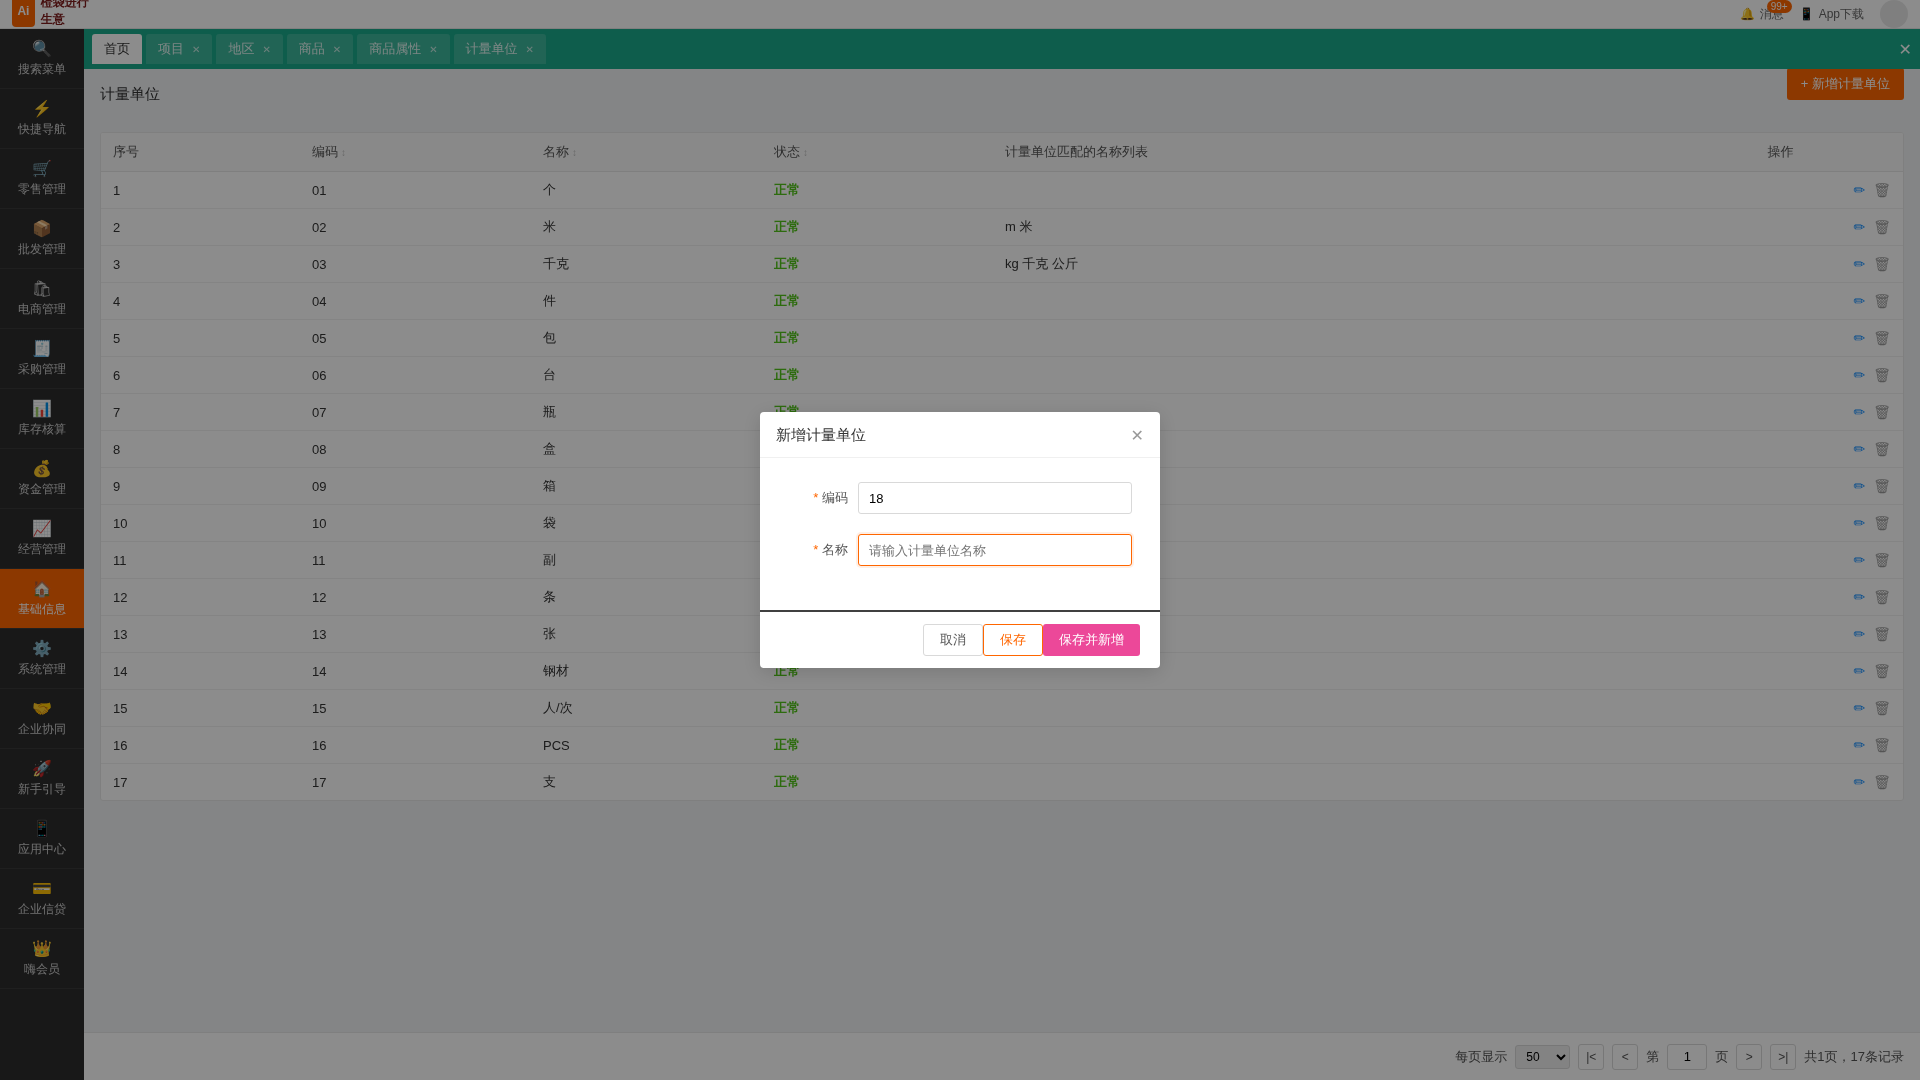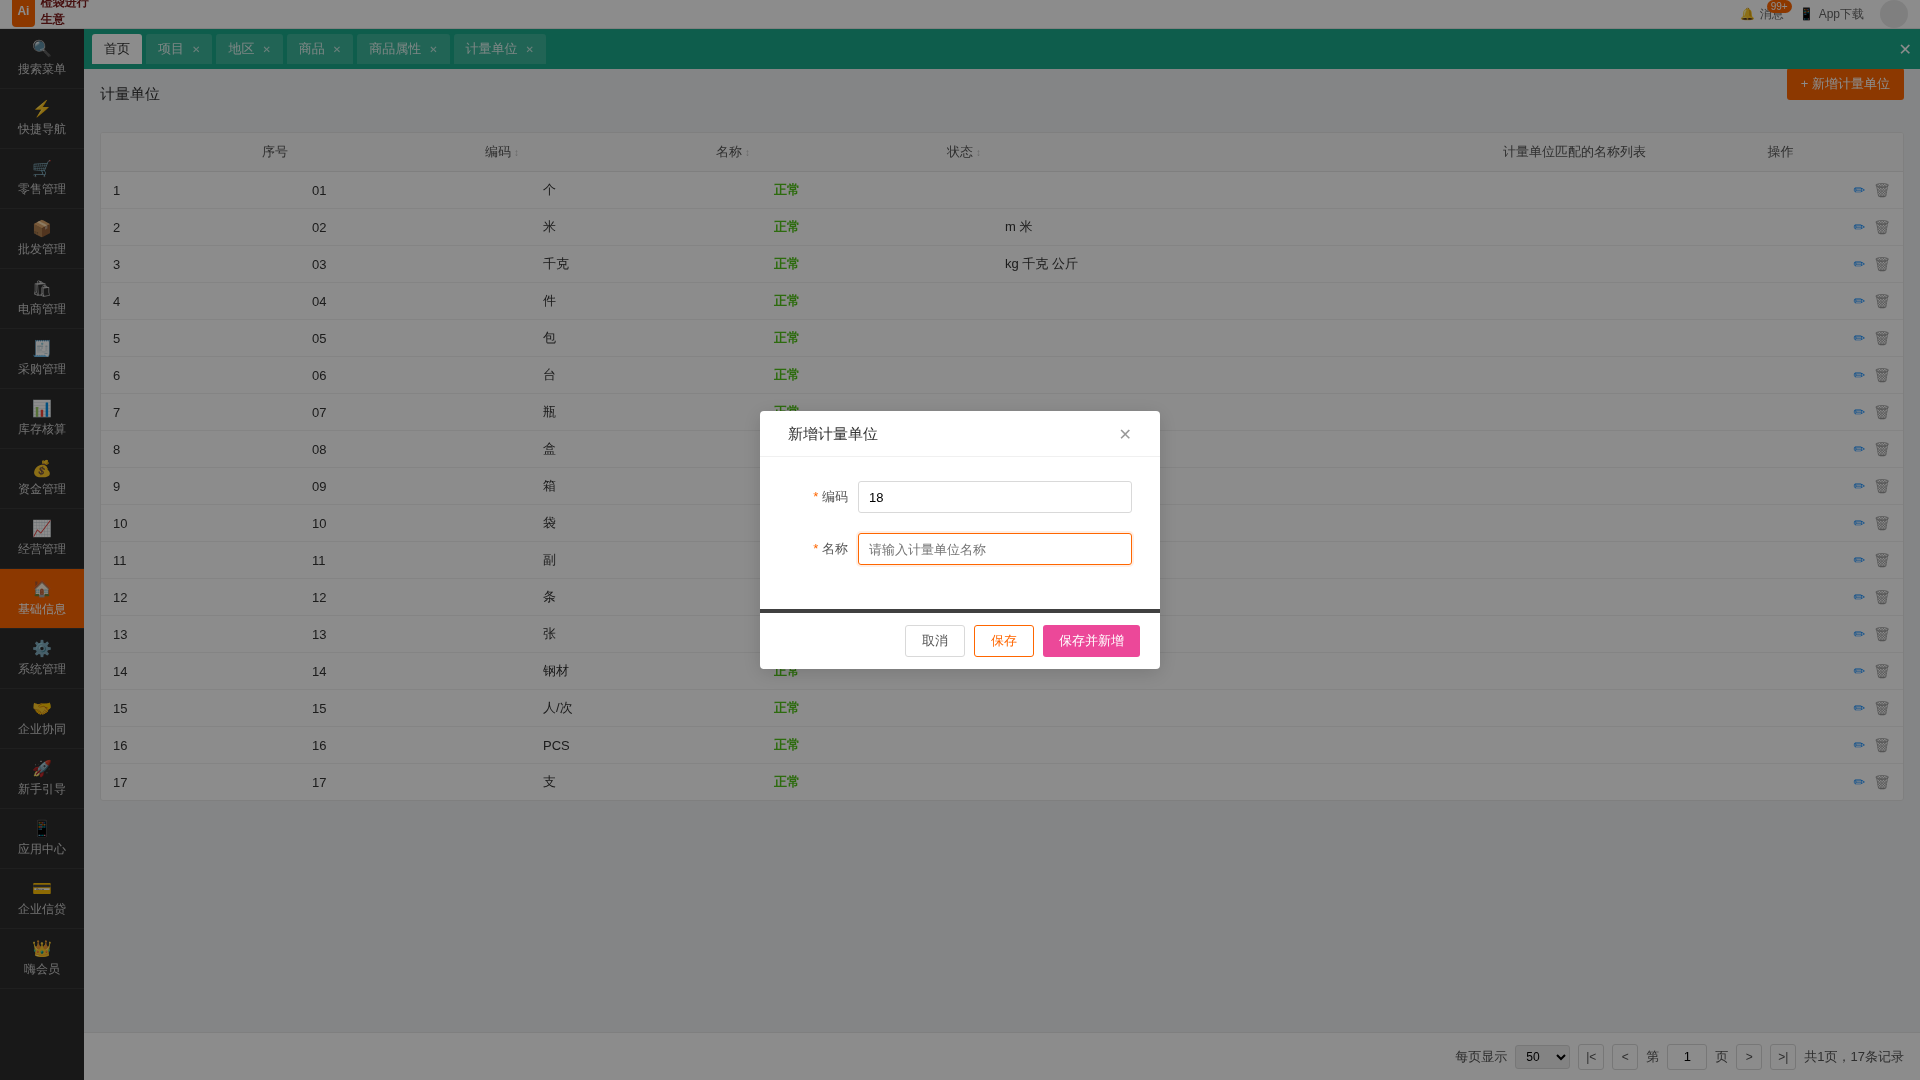--- a/index.html
+++ b/index.html
@@ -38,47 +38,47 @@
 
     
     .page-content { flex: 1; overflow-y: auto; padding: 16px; }
     .page-title { font-size: 15px; color: #333; margin-bottom: 14px; font-weight: 500; }
     .add-btn { background: #f60; color: #fff; border: none; padding: 7px 14px; border-radius: 3px; cursor: pointer; font-size: 13px; float: right; margin-top: -36px; }
 
     
     .table-wrap { background: #fff; border-radius: 3px; overflow: hidden; border: 1px solid #e8e8e8; }
     table { width: 100%; border-collapse: collapse; }
     thead tr { background: #fafafa; }
-    th { padding: 10px 12px; text-align: right; font-weight: 500; color: #555; border-bottom: 1px solid #e8e8e8; font-size: 13px; white-space: nowrap; }
+    th { padding: 10px 12px; text-align: left; font-weight: 500; color: #555; border-bottom: 1px solid #e8e8e8; font-size: 13px; white-space: nowrap; }
     th .sort-icon { color: #bbb; font-size: 10px; margin-left: 3px; }
     td { padding: 9px 12px; border-bottom: 1px solid #f0f0f0; color: #333; font-size: 13px; }
     tr:last-child td { border-bottom: none; }
     .status-normal { color: #52c41a; font-weight: bold; }
     .action-btns { display: flex; gap: 8px; }
     .action-edit { color: #1890ff; cursor: pointer; font-size: 14px; }
     .action-delete { color: #999; cursor: pointer; font-size: 14px; }
 
     
     .pagination-bar { height: 48px; background: #fff; border-top: 1px solid #e8e8e8; display: flex; align-items: center; justify-content: flex-end; padding: 0 16px; gap: 8px; font-size: 13px; color: #555; flex-shrink: 0; }
     .page-size-select { border: 1px solid #d9d9d9; border-radius: 3px; padding: 3px 6px; font-size: 12px; }
     .page-nav-btn { width: 26px; height: 26px; border: 1px solid #d9d9d9; background: #fff; border-radius: 3px; display: flex; align-items: center; justify-content: center; cursor: pointer; font-size: 12px; color: #555; }
     .page-input { width: 40px; height: 26px; border: 1px solid #d9d9d9; border-radius: 3px; text-align: center; font-size: 13px; }
 
     
     .modal-overlay { position: fixed; top: 0; left: 0; width: 100%; height: 100%; background: rgba(0,0,0,0.45); display: flex; align-items: center; justify-content: center; z-index: 1000; }
     .modal { background: #fff; border-radius: 4px; width: 400px; box-shadow: 0 4px 20px rgba(0,0,0,0.15); overflow: hidden; }
-    .modal-header { padding: 14px 28px 12px; border-bottom: 1px solid #f0f0f0; display: flex; justify-content: space-between; align-items: center; }
+    .modal-header { padding: 14px 16px 12px; border-bottom: 1px solid #f0f0f0; display: flex; justify-content: space-between; align-items: center; }
     .modal-title { font-size: 15px; font-weight: 500; color: #333; }
     .modal-close { font-size: 16px; color: #999; cursor: pointer; line-height: 1; }
     .modal-body { padding: 24px 28px; }
     .form-row { display: flex; align-items: center; margin-bottom: 20px; }
     .form-label { width: 60px; text-align: right; font-size: 13px; color: #555; margin-right: 10px; }
     .form-input { flex: 1; height: 32px; border: 1px solid #d9d9d9; border-radius: 3px; padding: 0 10px; font-size: 13px; outline: none; }
     .form-input.active-field { border-color: #f60; box-shadow: 0 0 0 2px rgba(255,102,0,0.1); }
-    .modal-footer { padding: 12px 20px; border-top: 4px solid #404040; display: flex; justify-content: flex-end; gap: 9px; }
+    .modal-footer { padding: 12px 20px; border-top: 2px solid #404040; display: flex; justify-content: flex-end; gap: 0; }
     .btn-cancel { padding: 6px 16px; border: 1px solid #d9d9d9; background: #fff; color: #555; border-radius: 3px; cursor: pointer; font-size: 13px; }
     .btn-save { padding: 0 16px; border: 1px solid #f60; background: #fff; color: #f60; border-radius: 3px; cursor: pointer; font-size: 13px; }
     .btn-save-new { padding: 6px 16px; border: none; background: #ec4899; color: #fff; border-radius: 3px; cursor: pointer; font-size: 13px; }
   </style>
 </head>
 <body>
 
 <div class="top-bar">
   <div class="top-bar-left">
     <div class="logo-area">

